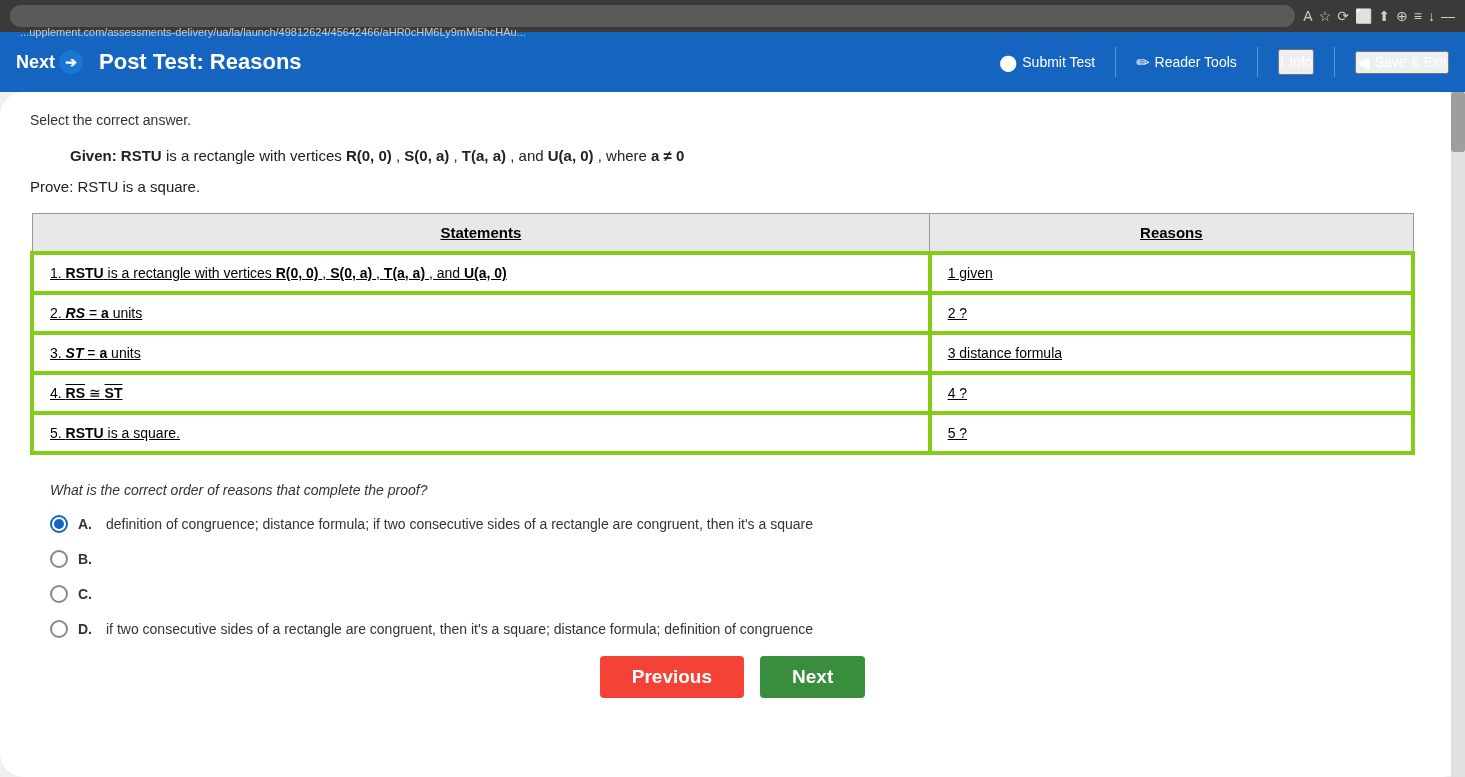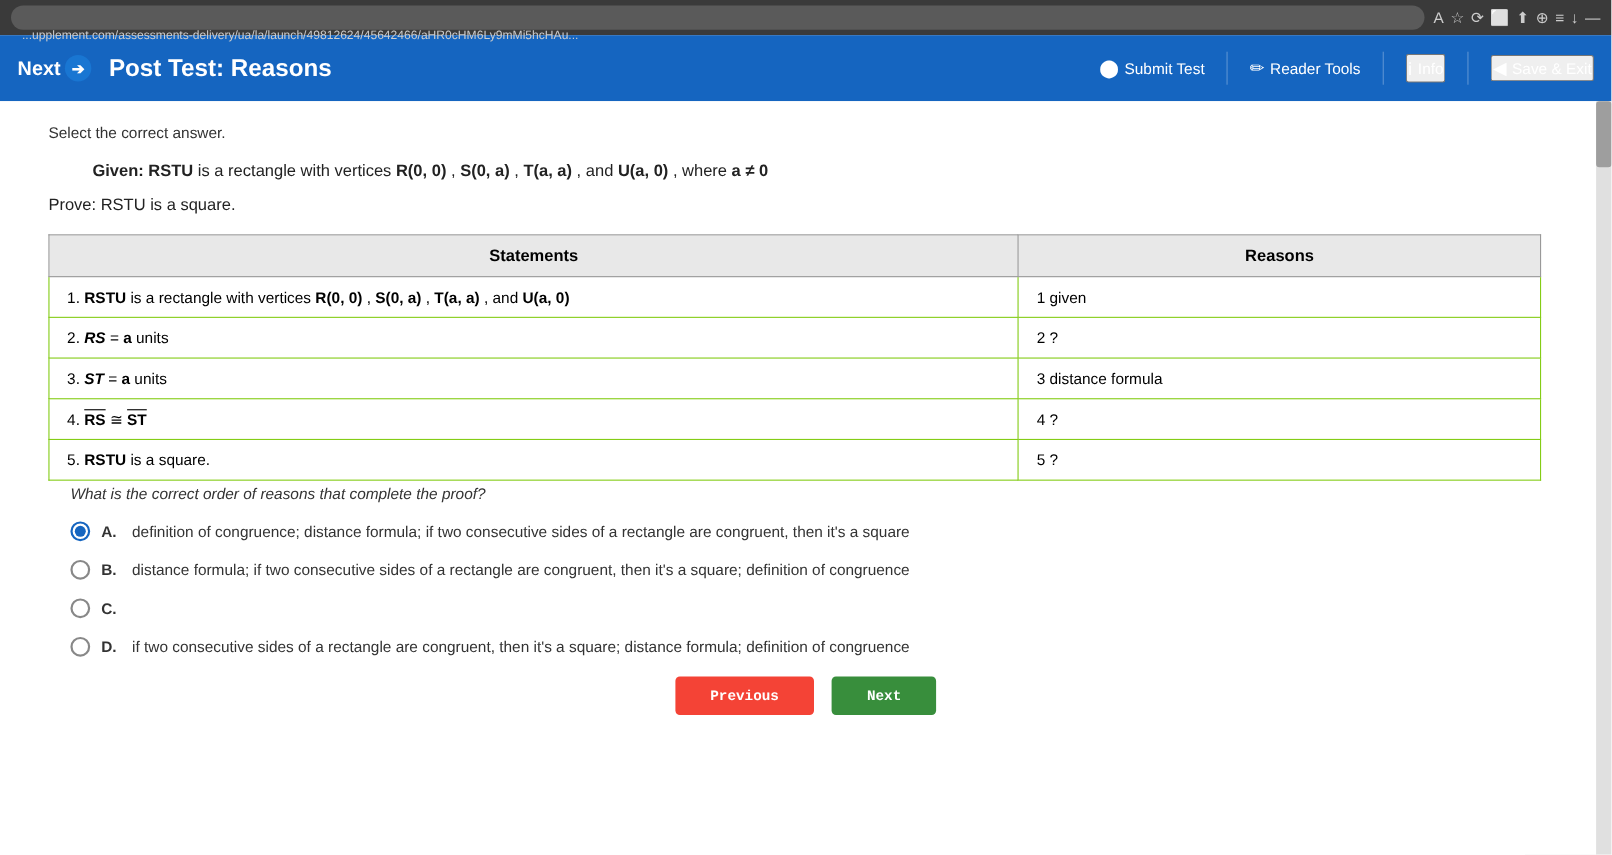--- a/index.html
+++ b/index.html
@@ -110,22 +110,23 @@
     .nav-divider {
       width: 1px;
       height: 30px;
       background: rgba(255,255,255,0.3);
     }
 
     
     .main-content {
       background: white;
       min-height: calc(777px - 92px);
-      padding: 20px 44px;
+      padding: 20px 30px;
       position: relative;
+      border-radius: 24px;
     }
 
     
     .scroll-indicator {
       position: absolute;
       right: 0;
       top: 0;
       width: 14px;
       height: 100%;
       background: #e0e0e0;
@@ -163,35 +164,36 @@
       margin-bottom: 18px;
     }
     .prove-text strong {
       font-weight: normal;
     }
 
     
     .proof-table {
       width: calc(100% - 20px);
       border-collapse: collapse;
-      margin-bottom: 4px;
+      margin-bottom: 27px;
       border: 1px solid #999;
+      text-decoration: underline;
     }
     .proof-table th {
       background: #e8e8e8;
       padding: 10px 16px;
       font-size: 15px;
       font-weight: bold;
       text-align: center;
       border: 1px solid #999;
     }
     .proof-table td {
       padding: 10px 16px;
       font-size: 14px;
-      border: 1px solid #84cc16;
+      border: 4px solid #84cc16;
       vertical-align: top;
     }
     .proof-table .statements-col {
       width: 65%;
     }
     .proof-table .reasons-col {
       width: 35%;
     }
 
     .question-text {
@@ -246,25 +248,24 @@
     
     .bottom-bar {
       display: flex;
       justify-content: center;
       gap: 16px;
       padding: 16px 0 10px 0;
     }
     .bottom-btn {
       padding: 10px 32px;
       border-radius: 4px;
-      font-size: 13px;
+      font-size: 19px;
       font-weight: bold;
       cursor: pointer;
       border: none;
-      font-family: Liberation Mono, monospace;
     }
     .btn-prev {
       background: #f44336;
       color: white;
     }
     .btn-next {
       background: #388e3c;
       color: white;
     }
   </style>
@@ -435,21 +436,20 @@
       <div class="radio-outer selected">
         <div class="radio-inner"></div>
       </div>
       <span class="choice-letter">A.</span>
       <span>definition of congruence; distance formula; if two consecutive sides of a rectangle are congruent, then it's a square</span>
     </div>
 
     <div class="choice-item">
       <div class="radio-outer"></div>
       <span class="choice-letter">B.</span>
-      <span>distance formula; if two consecutive sides of a rectangle are congruent, then it's a square; definition of congruence</span>
     </div>
 
     <div class="choice-item">
       <div class="radio-outer"></div>
       <span class="choice-letter">C.</span>
     </div>
 
     <div class="choice-item">
       <div class="radio-outer"></div>
       <span class="choice-letter">D.</span>

